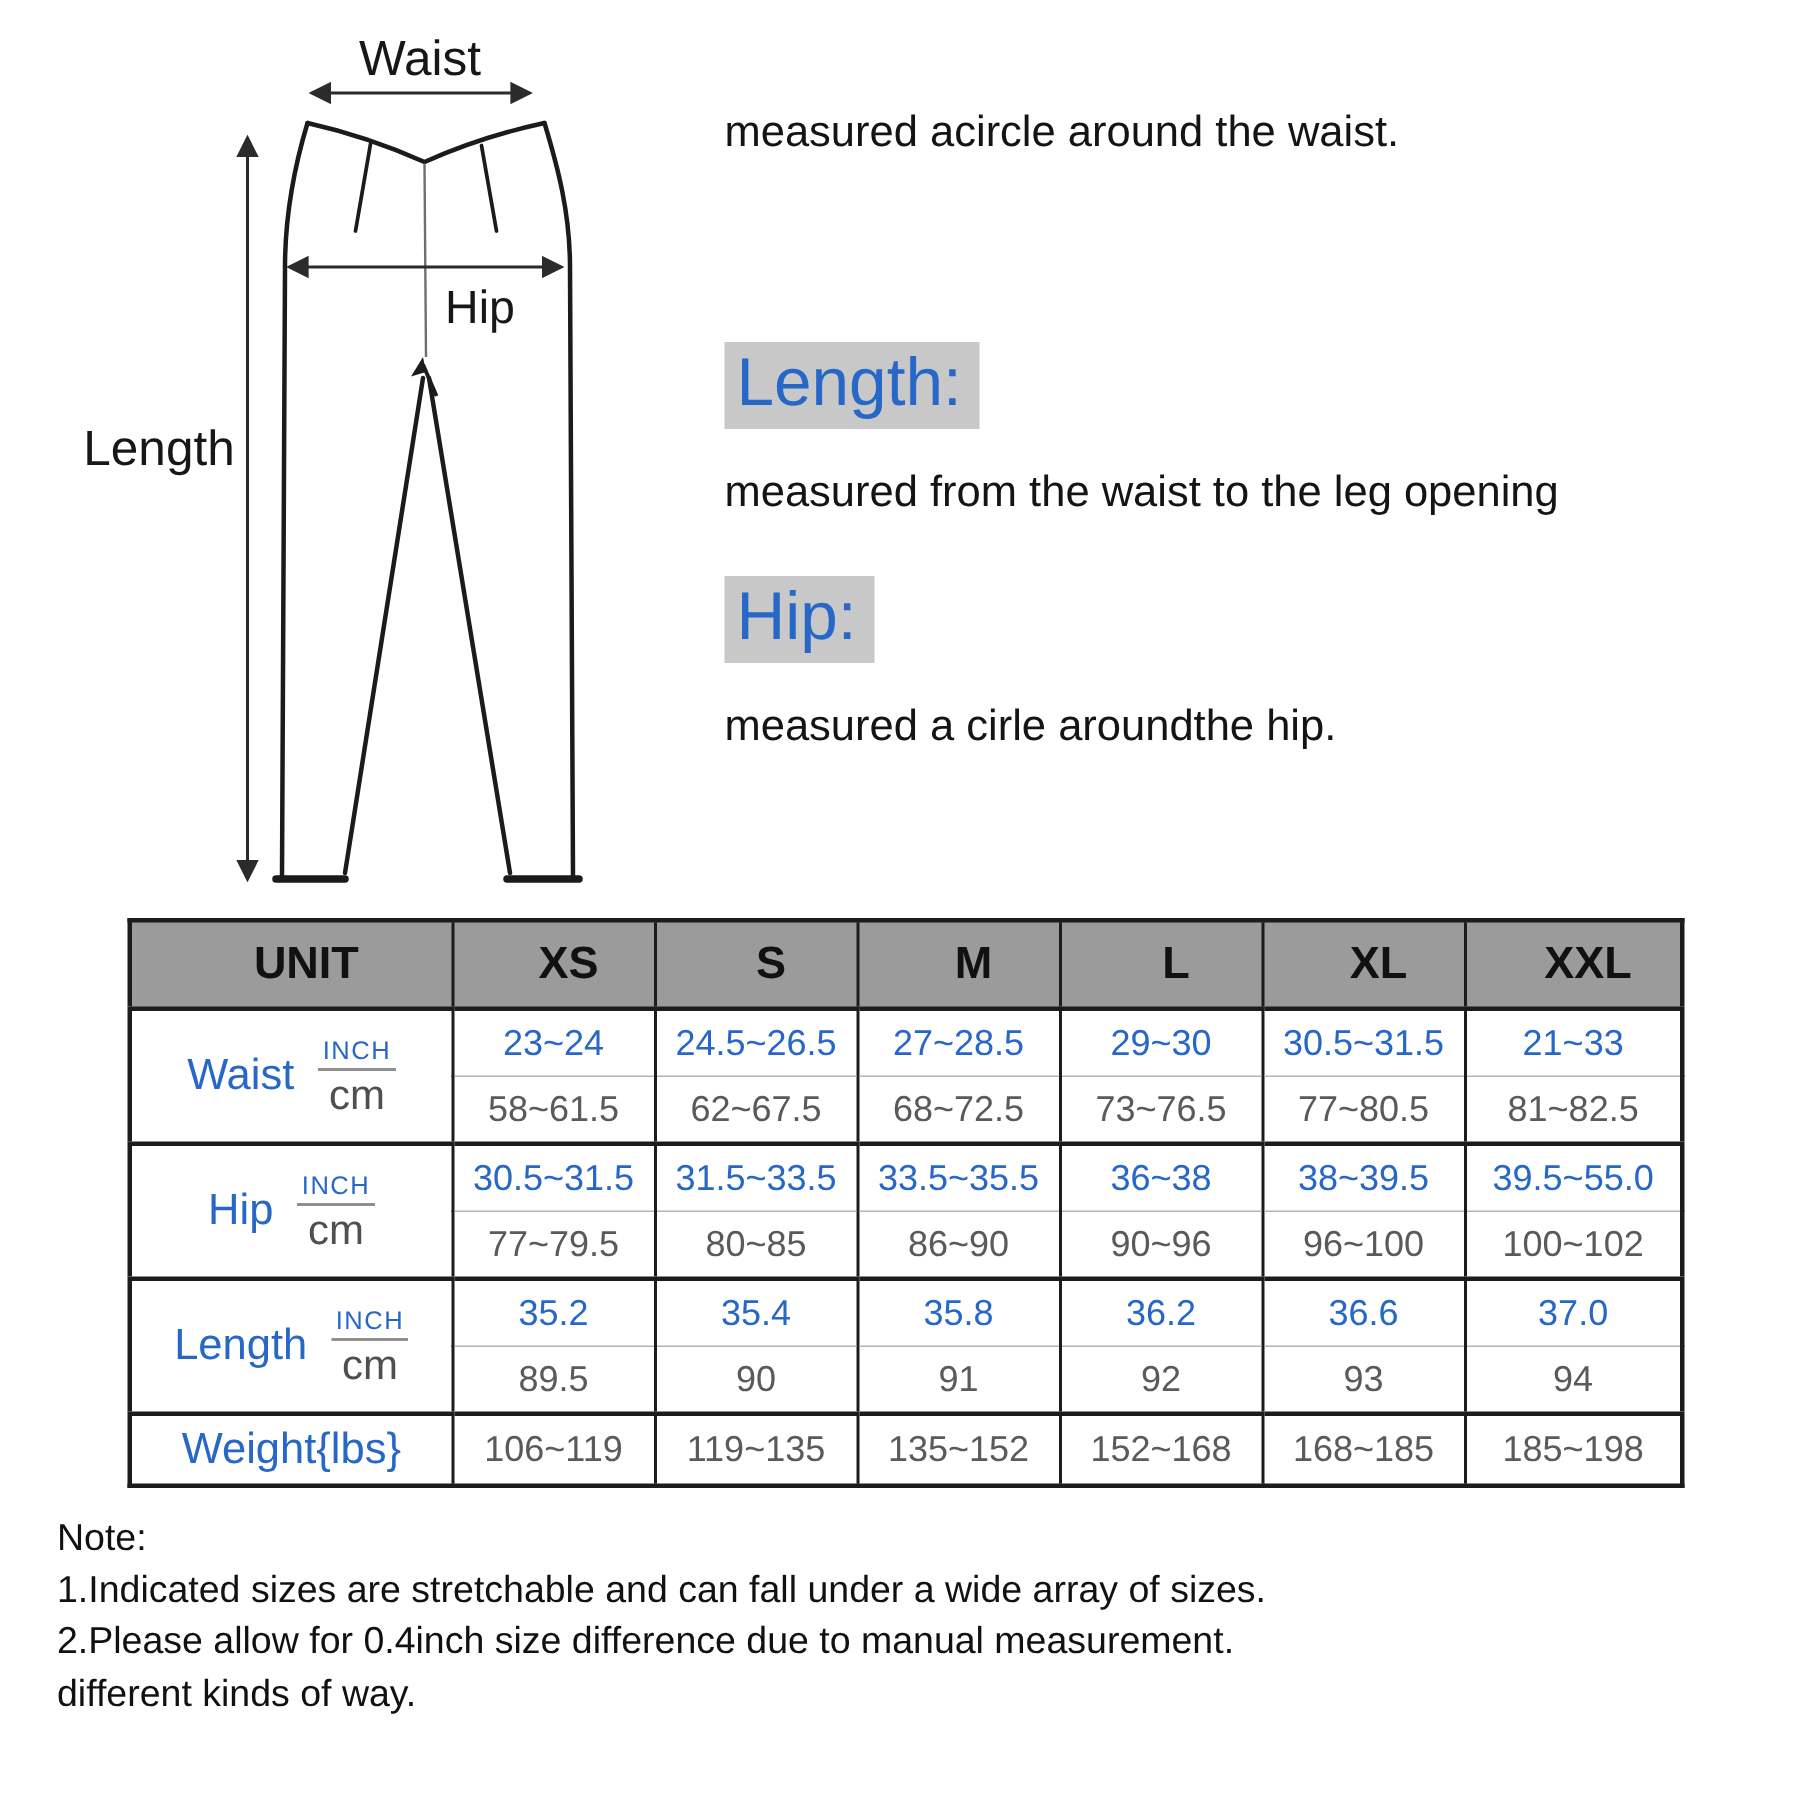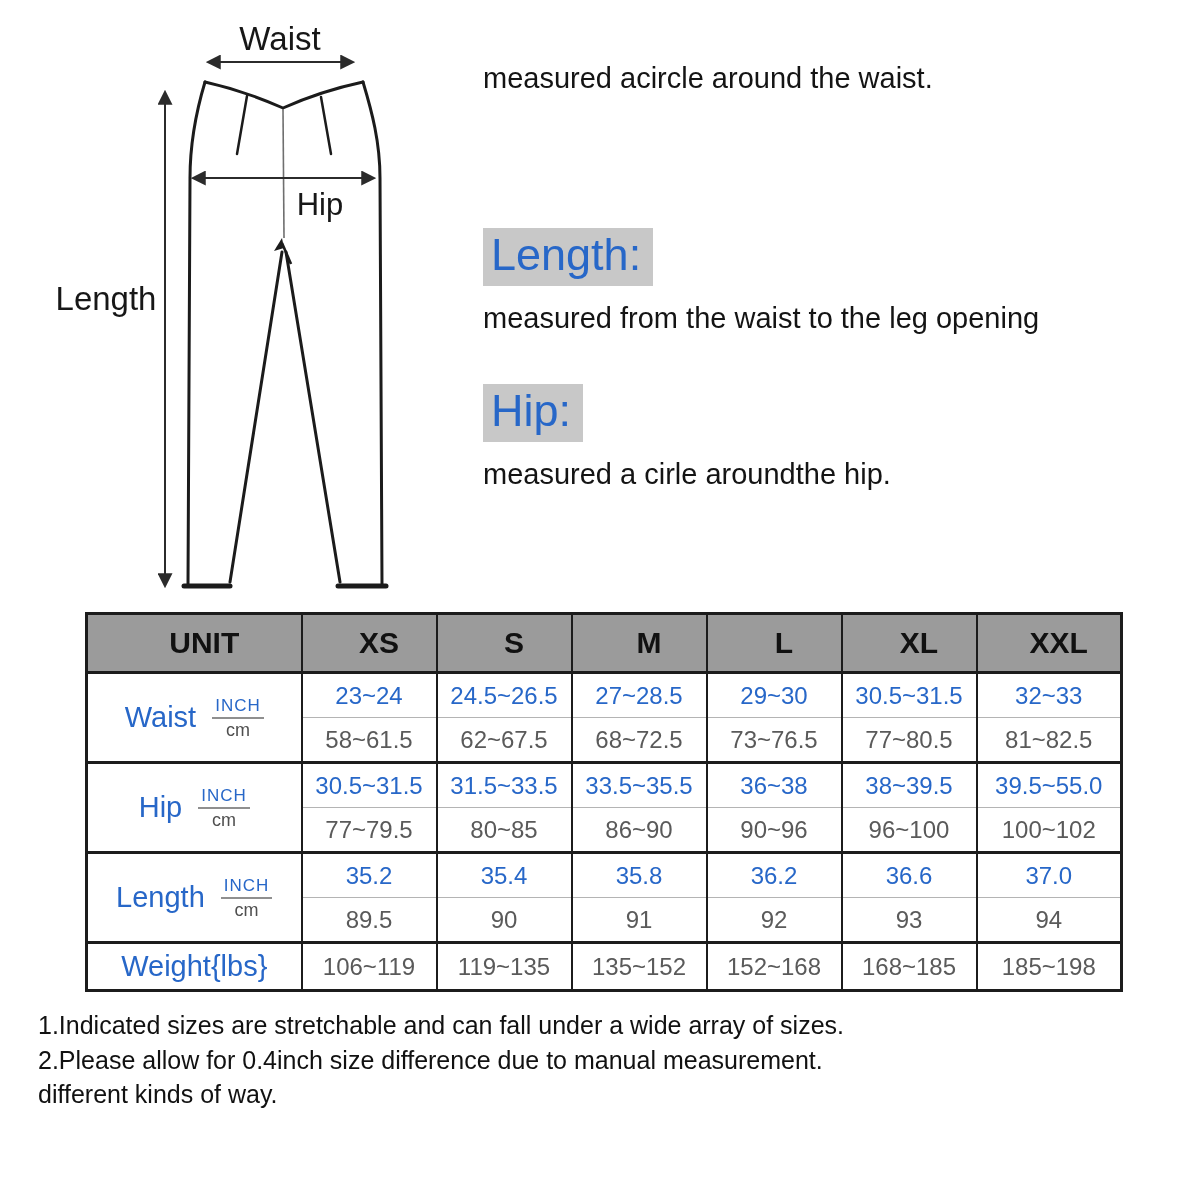--- a/index.html
+++ b/index.html
@@ -10,41 +10,41 @@
   .diagram{position:absolute;left:30px;top:10px;width:440px;height:592px;}
 
   
   .defs{position:absolute;left:483px;top:0;width:680px;}
   .def-block{position:absolute;left:0;}
   .def-block.b0{top:46px;}
   .def-block.b1{top:228px;}
   .def-block.b2{top:384px;}
   .def-term{display:inline-block;font-size:45px;line-height:1.08;
             color:#2767c8;background:#c8c8c8;padding:3px 12px 6px 8px;}
-  .def-desc{margin-top:16px;font-size:29px;color:#141414;white-space:nowrap;}
+  .def-desc{margin-top:26px;font-size:29px;color:#141414;white-space:nowrap;}
 
   
   .size-table{position:absolute;left:85px;top:612px;border-collapse:collapse;
               table-layout:fixed;width:1035px;}
   .size-table th,.size-table td{border-left:2.5px solid #1c1c1c;border-right:2.5px solid #1c1c1c;
               text-align:center;vertical-align:middle;padding:0;}
   .size-table{border:3px solid #1c1c1c;}
   .size-table thead th{background:#9b9b9b;color:#111;font-size:30px;font-weight:bold;
               height:56px;border-bottom:3px solid #1c1c1c;padding-left:20px;}
   tr.grp td{border-top:3px solid #1c1c1c;}
   tr.cmrow td{border-top:1.6px solid #b4b4b4;}
   .row-inch{height:45px;}
   .row-cm{height:45px;margin-top:11px;}
   .row-weight{height:48px;}
   .lbl-cell .wrap{display:flex;align-items:center;justify-content:center;gap:16px;}
   .t-label{color:#2767c8;font-size:29px;}
   .unit-frac{display:inline-flex;flex-direction:column;align-items:center;line-height:1;}
   .unit-top{color:#2767c8;font-size:17px;letter-spacing:1px;border-bottom:2px solid #8f8f8f;
             padding:0 3px 3px 3px;}
-  .unit-bottom{color:#4f4f4f;font-size:18px;padding-top:2px;}
+  .unit-bottom{color:#4f4f4f;font-size:28px;padding-top:2px;}
   .vi{color:#2767c8;font-size:24px;margin-left:13px;}
   .vc{color:#5a5a5a;font-size:24px;}
 
   
   .note{position:absolute;left:38px;top:1008px;width:1150px;font-size:25px;
         line-height:1.38;color:#111;}
   .note .line{margin:0;}
 </style>
 </head>
 <body>
@@ -129,21 +129,21 @@
             <span class="unit-top">INCH</span>
             <span class="unit-bottom">cm</span>
           </span>
         </span>
       </td>
       <td class="vi">23~24</td>
       <td class="vi">24.5~26.5</td>
       <td class="vi">27~28.5</td>
       <td class="vi">29~30</td>
       <td class="vi">30.5~31.5</td>
-      <td class="vi">32~33</td>
+      <td class="vi">21~33</td>
     </tr>
     <tr class="cmrow row-cm">
       <td class="vc">58~61.5</td>
       <td class="vc">62~67.5</td>
       <td class="vc">68~72.5</td>
       <td class="vc">73~76.5</td>
       <td class="vc">77~80.5</td>
       <td class="vc">81~82.5</td>
     </tr>
 
@@ -207,16 +207,17 @@
       <td class="vc">119~135</td>
       <td class="vc">135~152</td>
       <td class="vc">152~168</td>
       <td class="vc">168~185</td>
       <td class="vc">185~198</td>
     </tr>
   </tbody>
 </table>
 
 <div class="note">
+  <p class="line">Note:</p>
   <p class="line">1.Indicated sizes are stretchable and can fall under a wide array of sizes.</p>
   <p class="line">2.Please allow for 0.4inch size difference due to manual measurement.</p>
   <p class="line">different kinds of way.</p>
 </div>
 
 </body></html>

